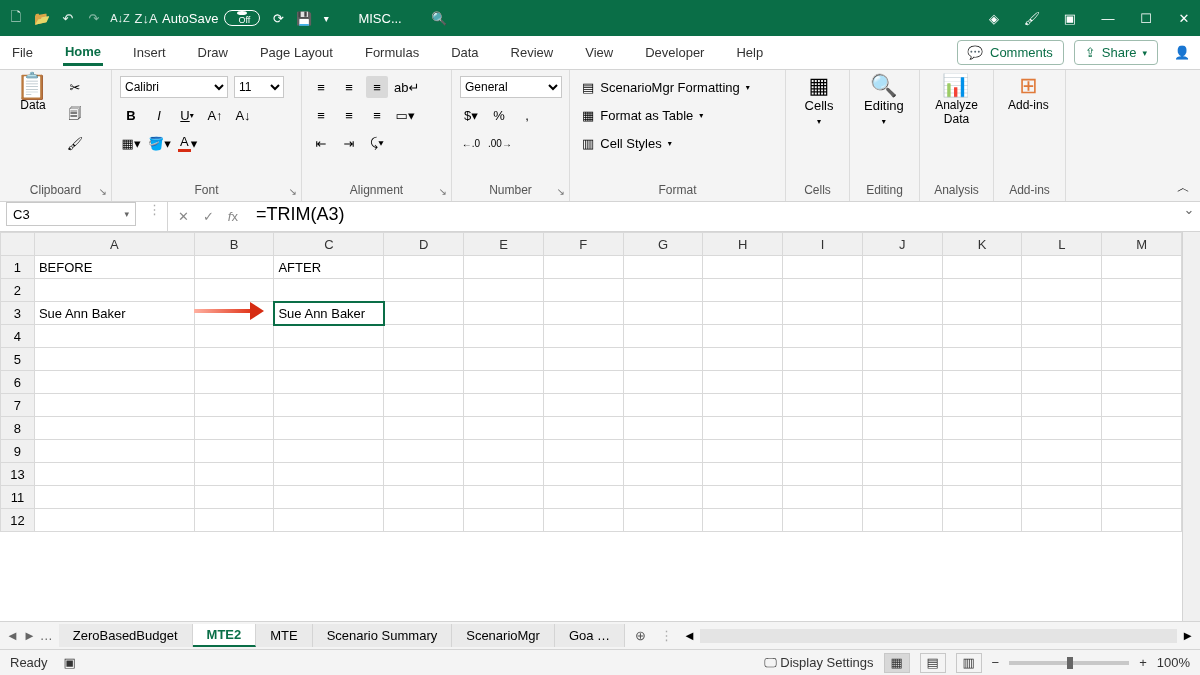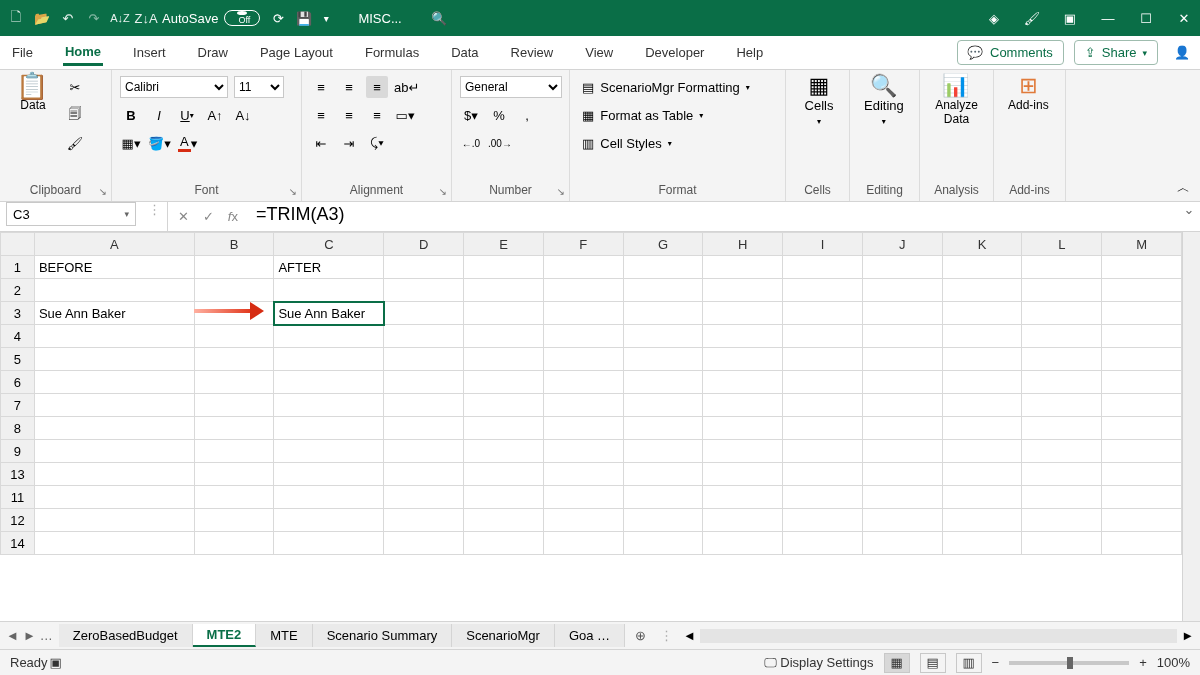--- a/index.html
+++ b/index.html
@@ -51,21 +51,21 @@
 .arrow{position:absolute;top:50%;transform:translateY(-50%);}
 .arr-body{width:56px;height:4px;background:linear-gradient(to right,#ffb0a0,#e23a1f);}
 .arr-head{width:0;height:0;border-left:14px solid #d62c12;border-top:9px solid transparent;border-bottom:9px solid transparent;display:inline-block;vertical-align:middle;}
 .sheettabs{height:28px;display:flex;align-items:center;border-top:1px solid #d4d4d4;background:#f4f4f4;}
 .navarrows{display:flex;gap:4px;padding:0 6px;color:#666;}
 .stab{padding:0 14px;height:23px;display:flex;align-items:center;border-right:1px solid #d4d4d4;cursor:pointer;background:#eaeaea;}
 .stab.active{background:#fff;color:#0a6e47;font-weight:600;border-bottom:2px solid #0a6e47;}
 .addsheet{padding:0 10px;color:#555;}
 .sheettabs .hscroll{flex:1;display:flex;align-items:center;padding:0 6px;}
 .sheettabs .hscroll .track{flex:1;height:14px;background:#e4e4e4;position:relative;margin:0 4px;}
-.statusbar{height:26px;background:#f4f4f4;border-top:1px solid #d4d4d4;display:flex;align-items:center;padding:0 10px;font-size:12px;color:#333;}
+.statusbar{height:26px;background:#f4f4f4;border-top:1px solid #d4d4d4;display:flex;align-items:center;padding:0 10px;gap:14px;font-size:12px;color:#333;}
 .statusbar .right{margin-left:auto;display:flex;align-items:center;gap:10px;}
 .viewbtn{width:26px;height:20px;border:1px solid #c8c8c8;display:flex;align-items:center;justify-content:center;}
 .zoomslider{width:120px;height:4px;background:#c8c8c8;position:relative;}
 .zoomslider .thumb{position:absolute;top:-4px;left:58px;width:6px;height:12px;background:#666;}
 </style>
 </head>
 <body>
 
 <div class="titlebar">
   <div class="qat">
@@ -504,36 +504,20 @@
             <td class="cell"></td>
             <td class="cell"></td>
             <td class="cell"></td>
             <td class="cell"></td>
             <td class="cell"></td>
             <td class="cell"></td>
             <td class="cell"></td>
             <td class="cell"></td>
             <td class="cell"></td>
           </tr>
-          <tr>
-            <td class="rowh">14</td>
-            <td class="cell"></td>
-            <td class="cell"></td>
-            <td class="cell"></td>
-            <td class="cell"></td>
-            <td class="cell"></td>
-            <td class="cell"></td>
-            <td class="cell"></td>
-            <td class="cell"></td>
-            <td class="cell"></td>
-            <td class="cell"></td>
-            <td class="cell"></td>
-            <td class="cell"></td>
-            <td class="cell"></td>
-          </tr>
         </tbody>
       </table>
     <div class="arrow" style="left:194px;top:79px;display:flex;align-items:center">
       <div class="arr-body"></div>
         <span class="arr-head"></span>
     </div>
   </div>
   <div class="vscroll"></div>
 </div>
 

